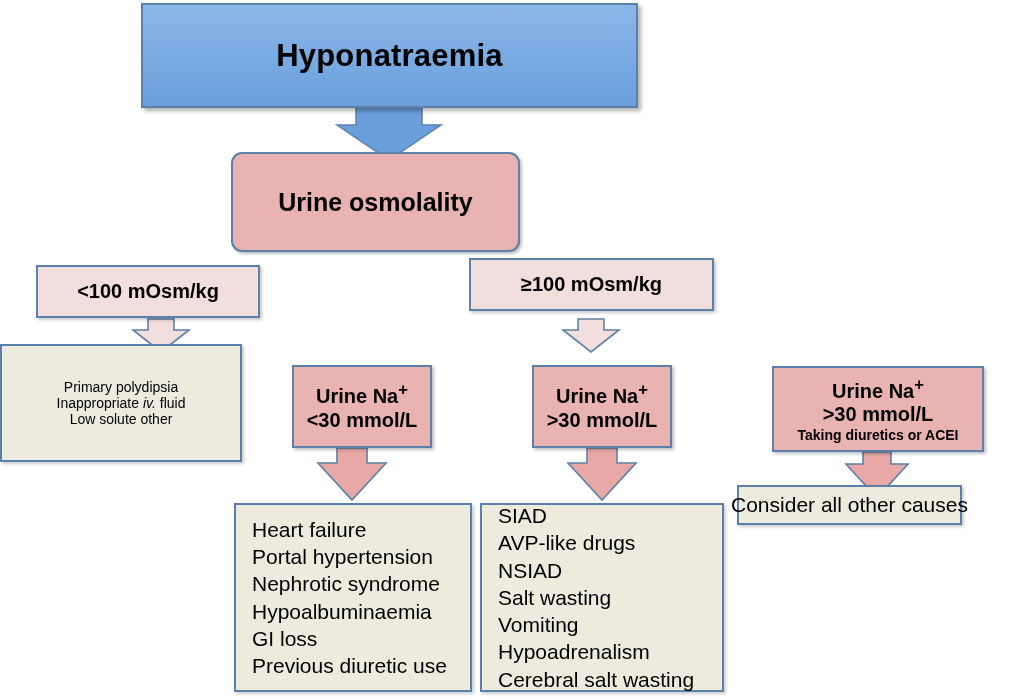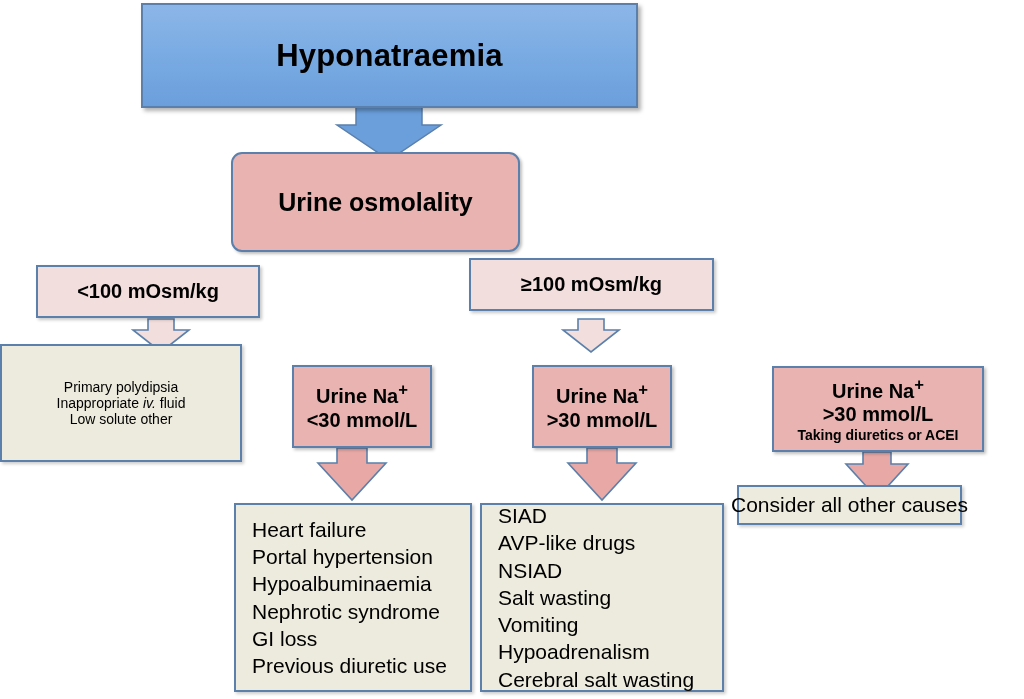--- a/index.html
+++ b/index.html
@@ -145,22 +145,22 @@
 
   <div class="node node-pink" style="left:772px; top:366px; width:212px; height:86px; font-size:20px; line-height:1.18;">
     <span class="line"><span>Urine Na</span><sup>+</sup></span>
     <span class="line">&gt;30 mmol/L</span>
     <span class="line sub-small">Taking diuretics or ACEI</span>
   </div>
 
   <div class="node node-cream list-left" style="left:234px; top:503px; width:238px; height:189px; font-size:21px; padding-left:16px; justify-content:center;">
     <span class="line">Heart failure</span>
     <span class="line">Portal hypertension</span>
+    <span class="line">Nephrotic syndrome</span>
     <span class="line">Hypoalbuminaemia</span>
-    <span class="line">Nephrotic syndrome</span>
     <span class="line">GI loss</span>
     <span class="line">Previous diuretic use</span>
   </div>
 
   <div class="node node-cream list-left" style="left:480px; top:503px; width:244px; height:189px; font-size:21px; padding-left:16px; justify-content:center;">
     <span class="line">SIAD</span>
     <span class="line">AVP-like drugs</span>
     <span class="line">NSIAD</span>
     <span class="line">Salt wasting</span>
     <span class="line">Vomiting</span>

